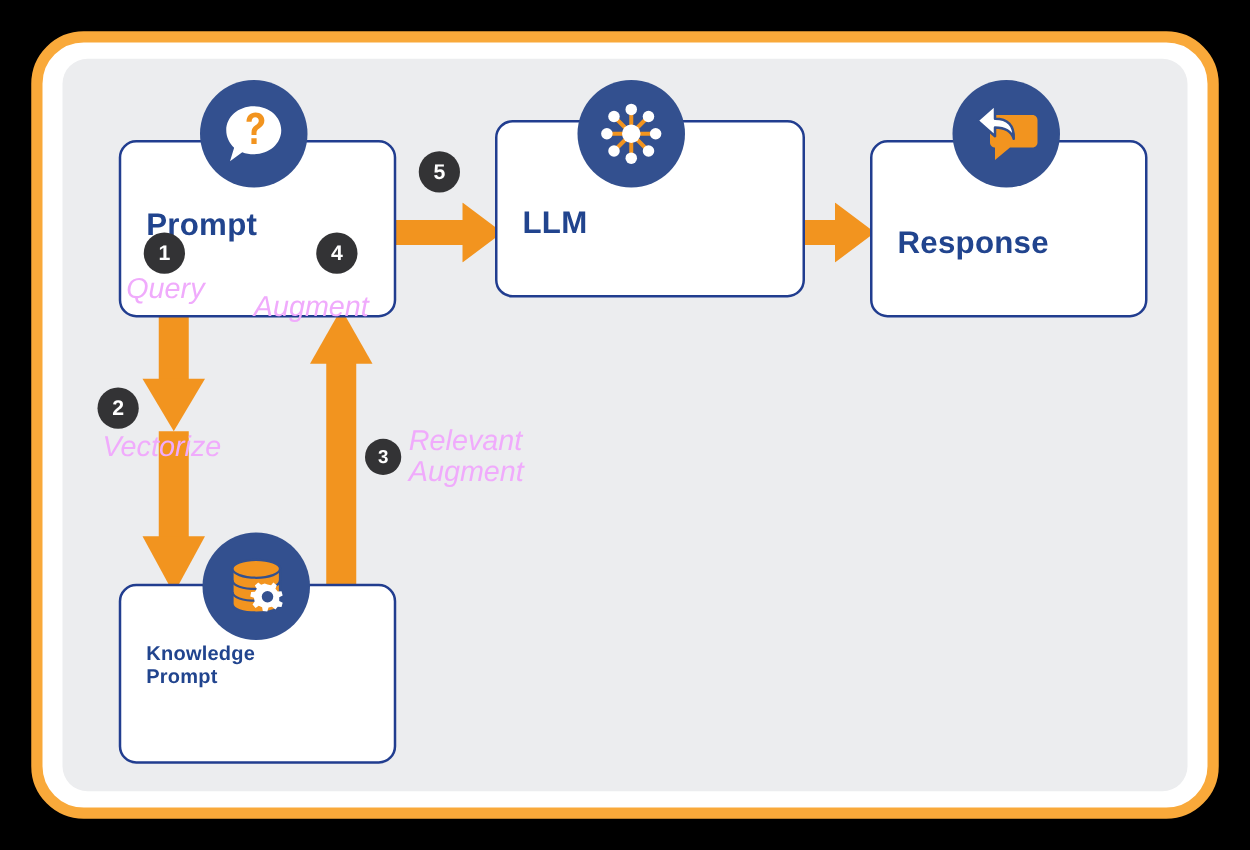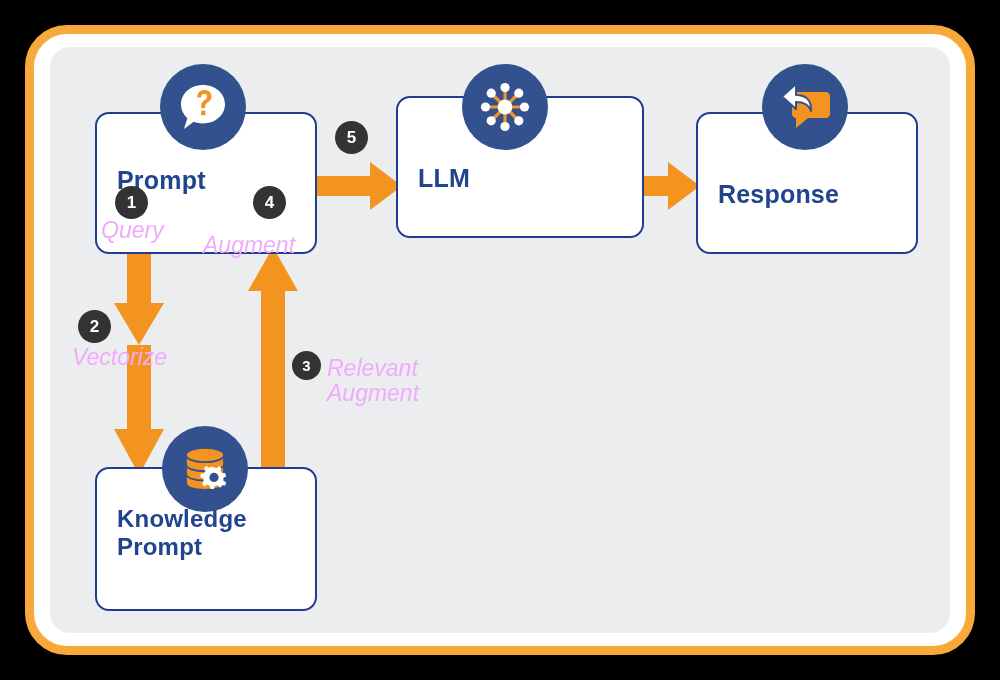--- a/index.html
+++ b/index.html
@@ -52,21 +52,21 @@
     color: #21448E;
     font-weight: bold;
     font-size: 25px;
     line-height: 1.15;
     letter-spacing: .2px;
     margin-left: 20px;
   }
   #title-prompt    { top: 52px; }
   #title-llm       { top: 66px; }
   #title-response  { top: 66px; }
-  #title-knowledge { top: 36px; font-size: 24px; }
+  #title-knowledge { top: 46px; font-size: 16px; }
 
   
   .icon-circle {
     position: absolute;
     border-radius: 50%;
     background: #33508F;
     display: flex;
     align-items: center;
     justify-content: center;
   }
@@ -103,22 +103,22 @@
   .step-label {
     position: absolute;
     color: #f0abfc;
     font-style: italic;
     font-size: 23px;
     line-height: 1.1;
     white-space: nowrap;
   }
   #label-query     { left: 101px; top: 218px; }
   #label-augment   { left: 203px; top: 233px; }
-  #label-vectorize { left: 72px;  top: 345px; }
-  #label-relevant  { left: 327px; top: 356px; font-size: 23px; white-space: normal; width: 110px; }
+  #label-vectorize { left: 82px;  top: 345px; }
+  #label-relevant  { left: 327px; top: 340px; font-size: 23px; white-space: normal; width: 110px; }
 </style>
 </head>
 <body>
 
 <div id="stage">
 
   <div class="outer-frame"></div>
   <div class="inner-panel"></div>
 
   <svg class="arrow" style="left:314px; top:162px;" width="88" height="48" viewBox="0 0 88 48">

